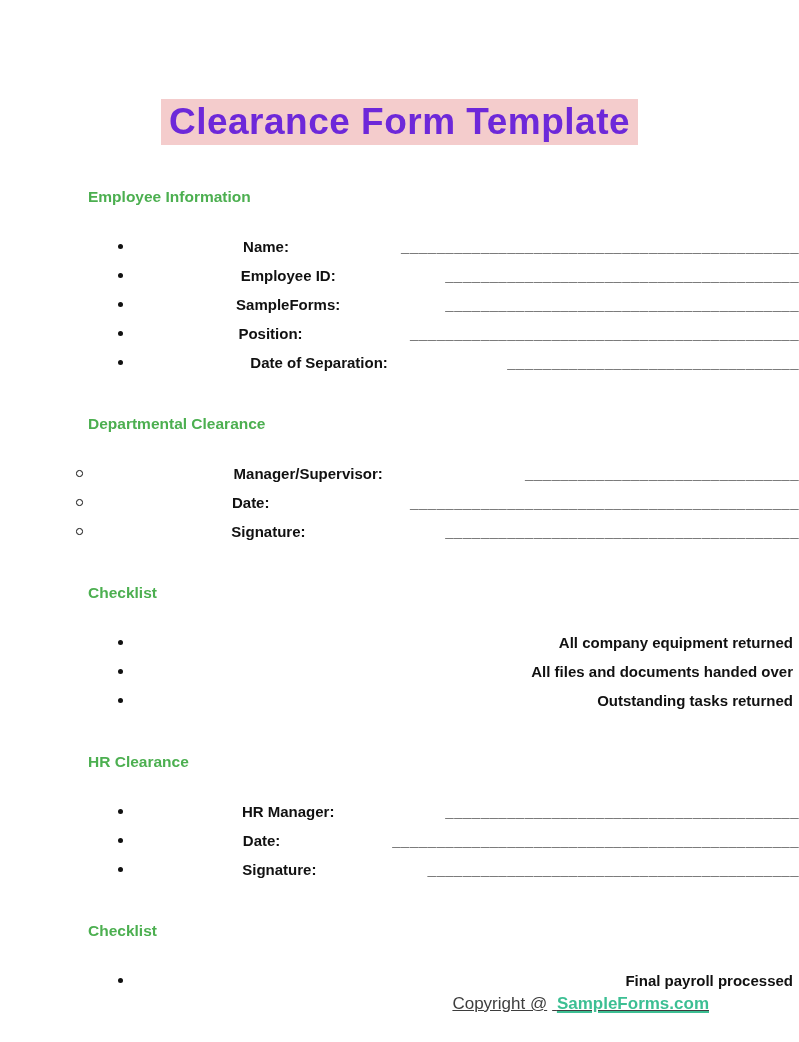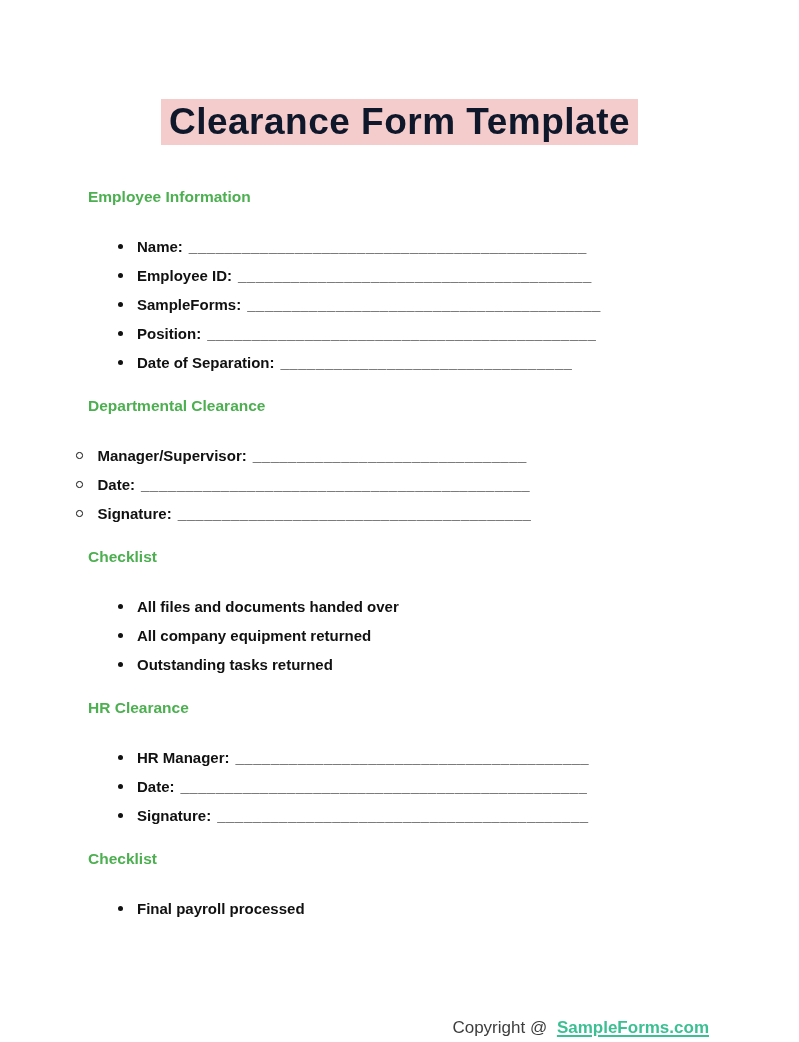--- a/index.html
+++ b/index.html
@@ -8,47 +8,48 @@
     width: 799px;
     height: 1042px;
     background: #ffffff;
     overflow: hidden;
     font-family: "Liberation Sans", sans-serif;
   }
   .title-wrap { padding-top: 99px; text-align: center; }
   .doc-title {
     display: inline-block;
     background: #f4cccc;
-    color: #0f172a;
+    color: #6d28d9;
     font-size: 37px;
     font-weight: bold;
     line-height: 46px;
     padding: 0 8px;
     letter-spacing: 0.5px;
     white-space: nowrap;
   }
-  .section { margin-top: 18px; }
+  .section { margin-top: 36px; }
   .section.first { margin-top: 41px; }
   .section-heading {
     margin-left: 88px;
     color: #4caf50;
     font-weight: bold;
     font-size: 15.5px;
     line-height: 22px;
   }
   .list { margin-top: 24px; }
   .row {
     display: flex;
     align-items: center;
     height: 29px;
     padding-left: 118px;
     font-size: 15px;
     font-weight: bold;
     color: #111111;
     white-space: pre;
+    justify-content: space-between;
   }
   .row.sub { padding-left: 76px; }
   .bullet {
     flex: none;
     width: 5px;
     height: 5px;
     border-radius: 50%;
     background: #111111;
     margin-right: 14px;
   }
@@ -56,25 +57,26 @@
     background: transparent;
     border: 1.3px solid #111111;
     width: 4.5px;
     height: 4.5px;
     margin-right: 15px;
   }
   .field-label { margin-right: 6px; }
   .blank-line { letter-spacing: 0.5px; }
   .footer {
     position: absolute;
-    top: 1018px;
+    top: 994px;
     right: 90px;
     font-size: 17px;
     color: #3d3d3d;
     white-space: nowrap;
+    text-decoration: underline;
   }
   .footer .copyright { margin-right: 5px; }
   .footer .site-link {
     color: #3cbf93;
     font-weight: bold;
     text-decoration: underline;
     text-decoration-thickness: 2px;
     text-underline-offset: 2px;
     cursor: pointer;
   }
@@ -138,25 +140,25 @@
         <span class="blank-line">________________________________________</span>
       </div>
     </div>
   </div>
 
   <div class="section">
     <div class="section-heading">Checklist</div>
     <div class="list">
       <div class="row">
         <span class="bullet"></span>
+        <span class="field-label">All company equipment returned</span>
+      </div>
+      <div class="row">
+        <span class="bullet"></span>
         <span class="field-label">All files and documents handed over</span>
-      </div>
-      <div class="row">
-        <span class="bullet"></span>
-        <span class="field-label">All company equipment returned</span>
       </div>
       <div class="row">
         <span class="bullet"></span>
         <span class="field-label">Outstanding tasks returned</span>
       </div>
     </div>
   </div>
 
   <div class="section">
     <div class="section-heading">HR Clearance</div>

